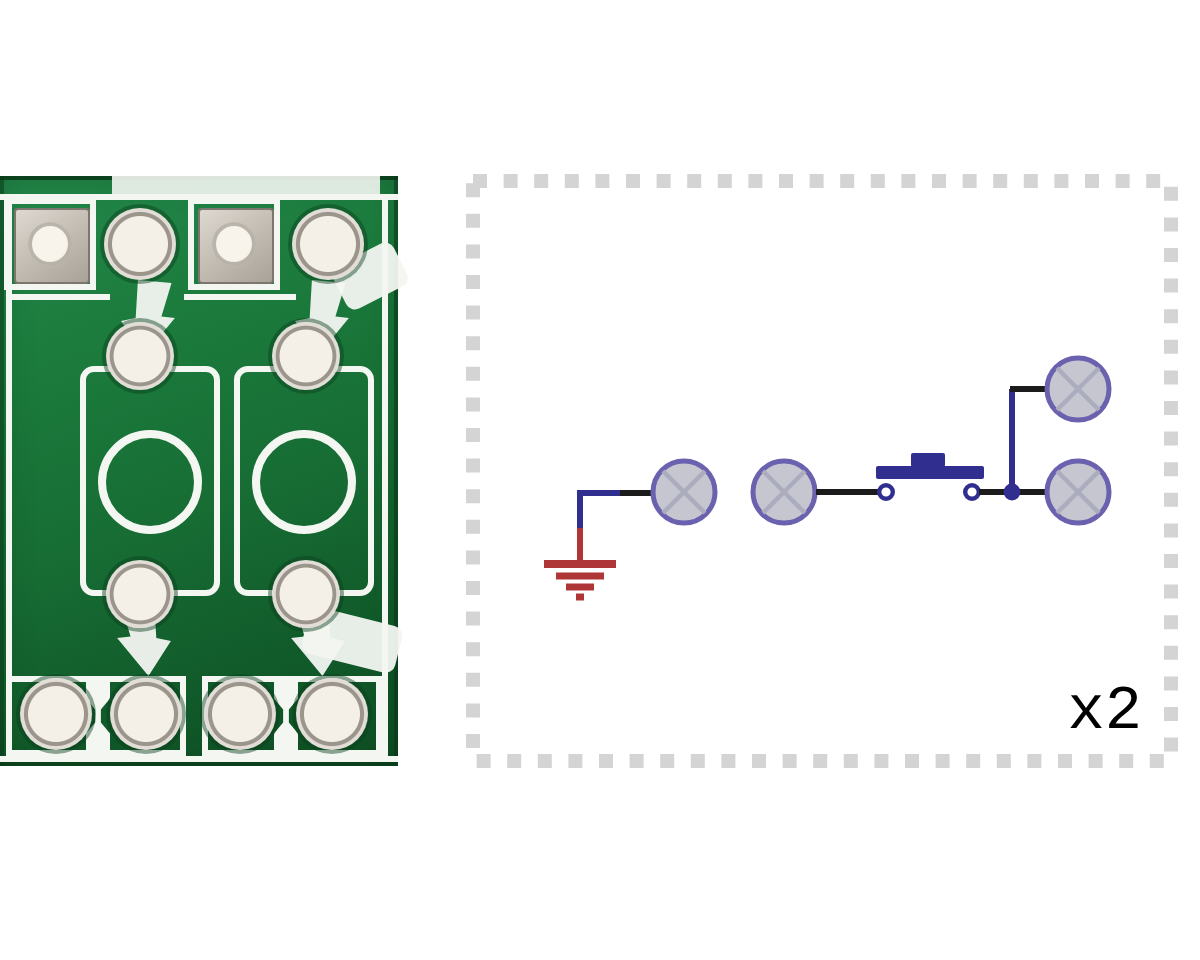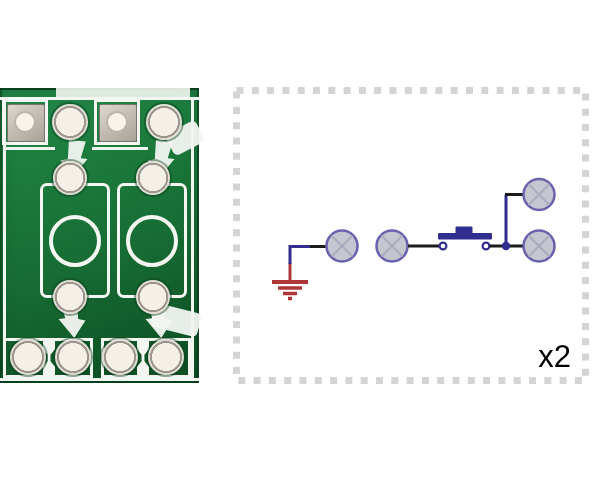--- a/index.html
+++ b/index.html
@@ -1,17 +1,17 @@
 <!DOCTYPE html>
 <html style="--pcb-board: #1b7a3c; --pcb-board_dark: #0e4f24; --pcb-silkscreen: #f3f6f1; --pcb-pad_ring: #c6c0b8; --pcb-pad_hole: #f4f0e7; --sch-border: #d4d4d4; --sch-wire_black: #1b1b1b; --sch-wire_navy: #302e8f; --sch-ground_red: #ae3637; --sch-pad_fill: #c5c6cf; --sch-pad_stroke: #6a62af; --sch-pad_cross: #abadbe; --sch-label: #000000;"><head>
 <meta charset="utf-8">
 <style>
   html,body{margin:0;padding:0;background:#ffffff;}
   #stage{position:relative;width:600px;height:480px;background:#ffffff;overflow:hidden;
-         font-family:Liberation Sans, sans-serif;}
+         font-family:Liberation Mono, monospace;}
 
   
   #pcb{position:absolute;left:0;top:88px;width:199px;height:295px;
        background:linear-gradient(160deg,#23884a 0%,#1b7a3c 30%,#176d34 55%,#115a2a 80%,#0e4f24 100%);
        box-shadow:inset 0 2px 0 rgba(8,56,24,.85),inset 2px 0 0 rgba(8,56,24,.5),
                   inset -2px -2px 0 rgba(8,56,24,.6),inset 0 0 18px rgba(0,30,10,.25);}
   .silk{position:absolute;background:var(--pcb-silkscreen,#f3f6f1);}
   .silkbox{position:absolute;border:3px solid var(--pcb-silkscreen,#f3f6f1);background:transparent;}
   .btnrect{border-radius:7px;}
   .btncircle{border-radius:50%;border-width:4px;}

